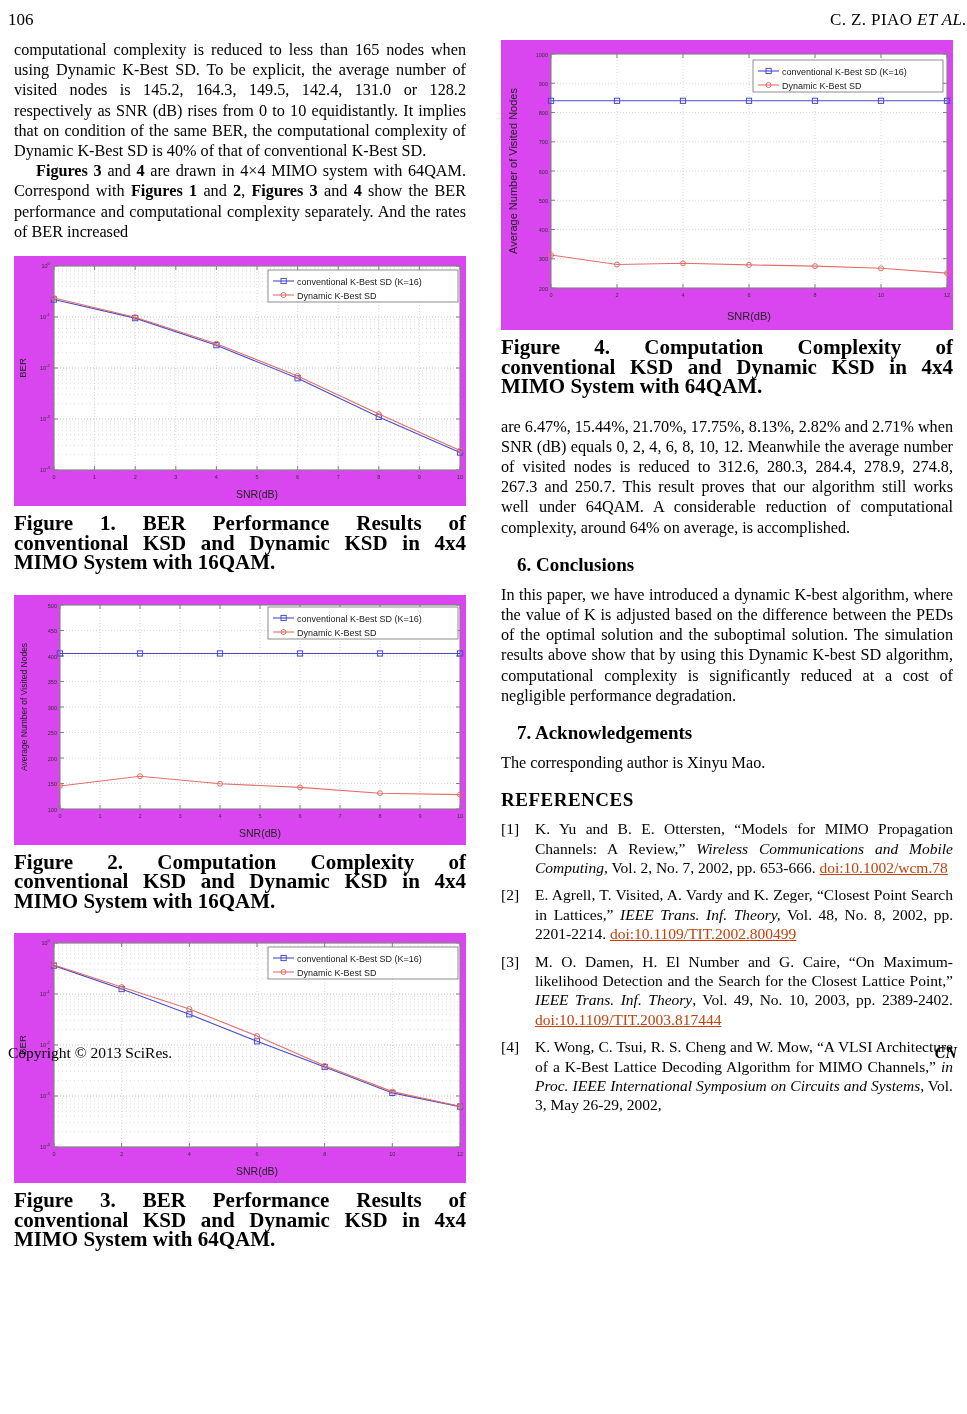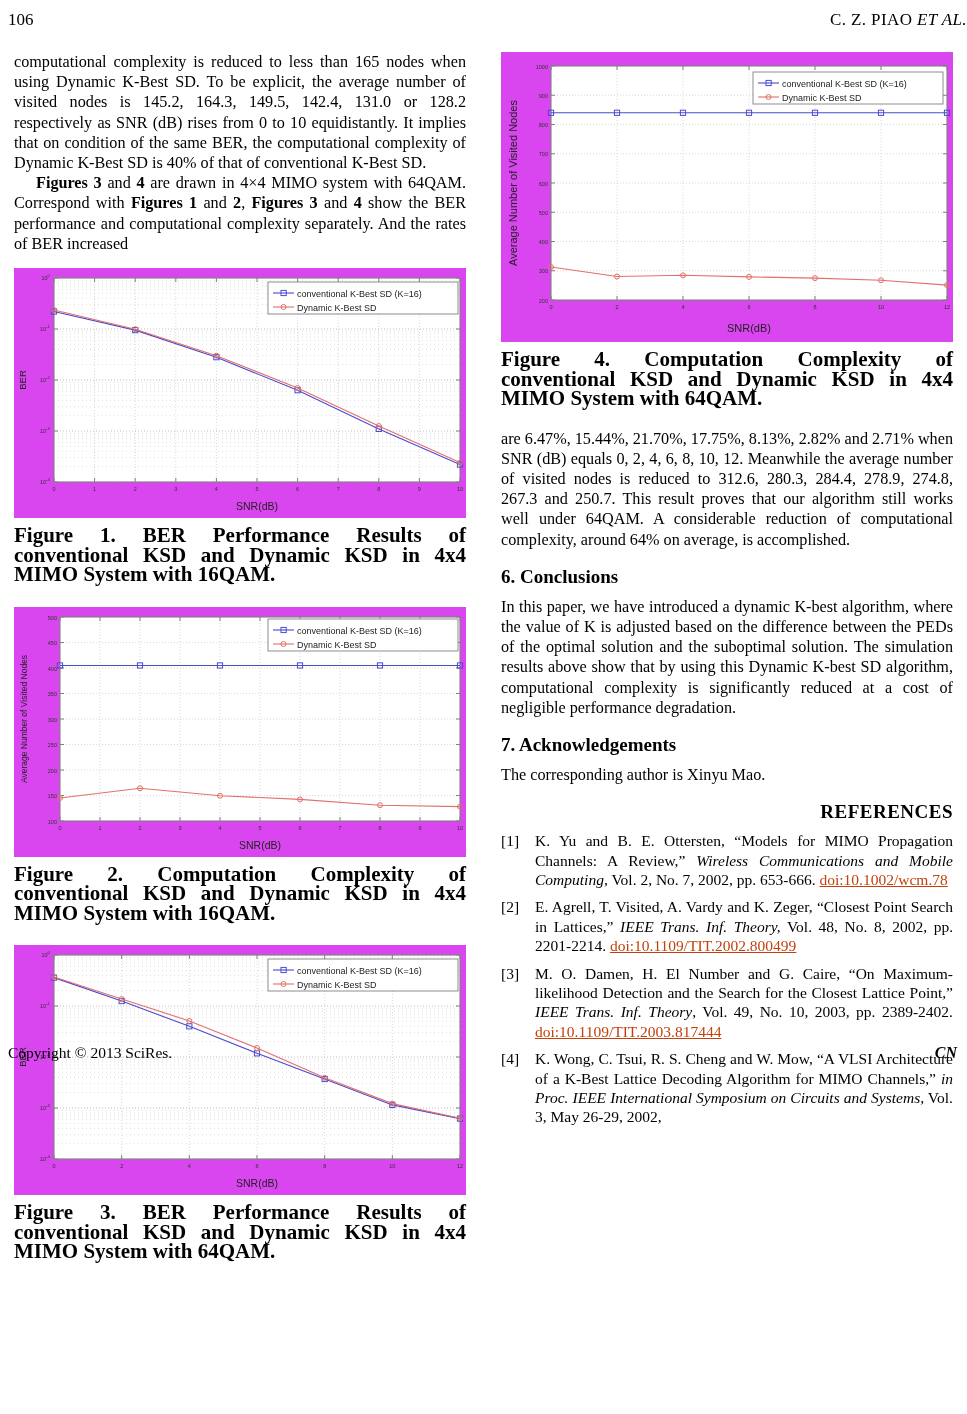--- a/index.html
+++ b/index.html
@@ -24,43 +24,43 @@
     font-size:17px; font-family:"Liberation Serif", serif;
   }
   .runhead .authors {
     position:absolute; left:0; width:967px; top:2px;
     text-align:right; font-size:17px; letter-spacing:0.4px;
   }
   .runhead .authors .ital { font-style:italic; }
 
   
   .col {
-    position:absolute; top:52px; width:452px;
+    position:absolute; top:40px; width:452px;
   }
   .col-left  { left:14px; }
   .col-right { left:501px; }
 
   p.body {
     margin:0 0 0 0;
     font-size:16.2px;
     line-height:20.2px;
     text-align:justify;
     text-justify:inter-word;
     hyphens:none;
   }
   p.body.indent { text-indent:22px; }
   .bold { font-weight:bold; }
 
   h2.sec {
-    font-size:19px; font-weight:bold; margin:16px 0 9px 0;
+    font-size:19px; font-weight:bold; margin:16px 0 9px 16px;
     font-family:"Liberation Serif", serif;
   }
   h2.refhead {
     font-size:19px; font-weight:bold; margin:16px 0 8px 0;
-    text-align:right; letter-spacing:0.5px;
+    text-align:left; letter-spacing:0.5px;
   }
 
   
   .figcap {
     font-size:21px; font-weight:bold; line-height:19.5px;
     text-align:justify; margin:8px 0 0 0;
   }
 
   
   .ref {

